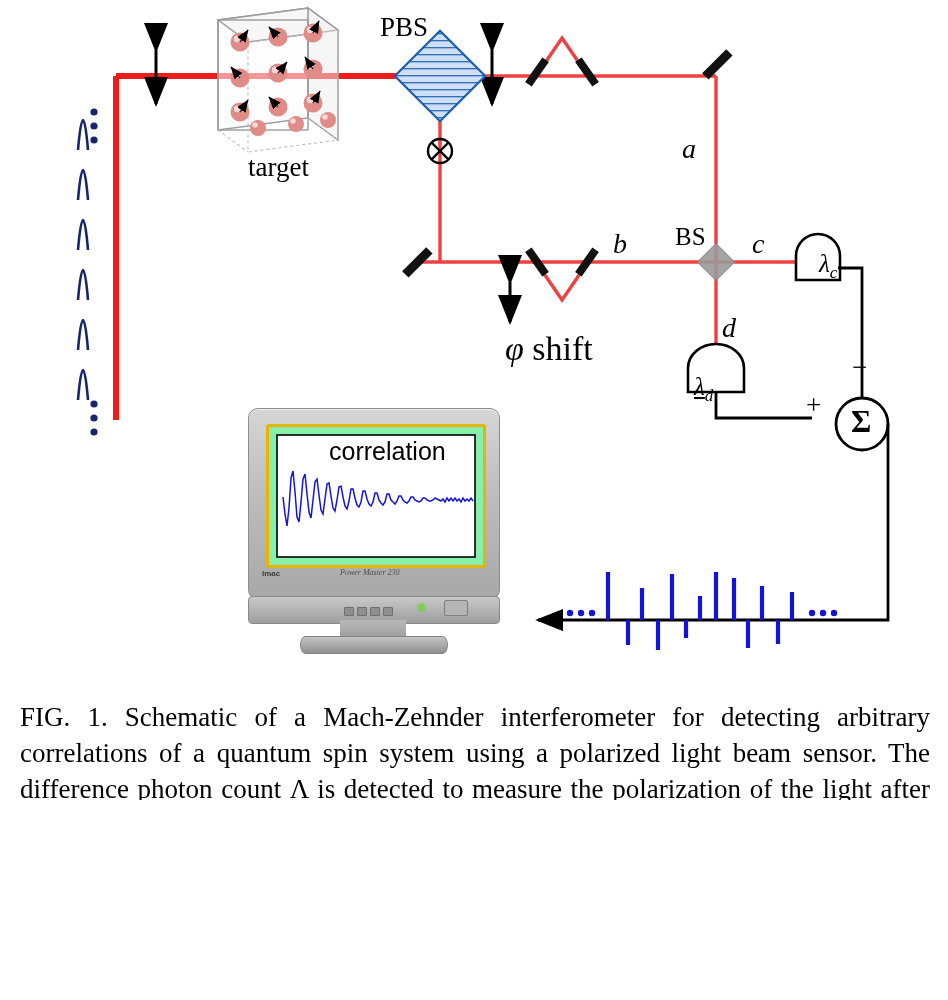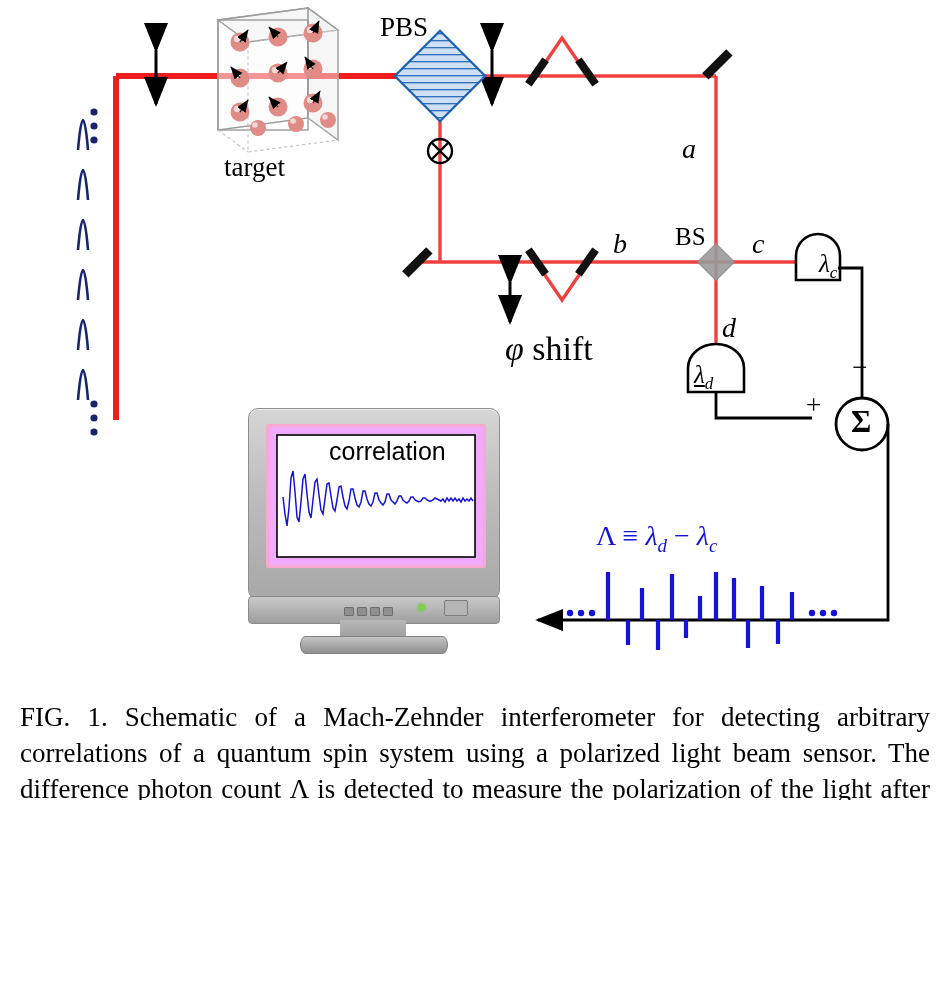--- a/index.html
+++ b/index.html
@@ -11,21 +11,21 @@
   .ital{font-style:italic;}
   .caption{position:absolute;left:20px;top:700px;width:910px;
            font-family:"Liberation Serif",serif;font-size:27px;line-height:1.33;
            text-align:justify;}
   
   #monitor{position:absolute;left:248px;top:408px;width:250px;height:255px;}
   .mon-body{position:absolute;left:0;top:0;width:250px;height:190px;border-radius:10px;
             background:linear-gradient(to bottom,#d6d6d6 0%,#bdbdbd 45%,#a8a8a8 100%);
             border:1px solid #8d8d8d;box-shadow:inset 0 1px 0 #efefef;}
   .mon-screen{position:absolute;left:18px;top:16px;width:214px;height:138px;
-              background:#f0abfc;border:3px solid #f9a8d4;border-radius:3px;overflow:hidden;}
+              background:#86efac;border:3px solid #eab308;border-radius:3px;overflow:hidden;}
   .mon-brandrow{position:absolute;left:0;top:160px;width:250px;height:26px;}
   .mon-brand{position:absolute;left:92px;top:0px;font-size:8px;color:#4a4a4a;
              font-family:"Liberation Serif",serif;font-style:italic;}
   .mon-logo{position:absolute;left:14px;top:1px;font-size:8px;color:#3b3b3b;font-weight:bold;
             font-family:"Liberation Sans",sans-serif;}
   .mon-base{position:absolute;left:0px;top:188px;width:250px;height:26px;border-radius:4px;
             background:linear-gradient(to bottom,#c9c9c9,#9e9e9e);border:1px solid #8a8a8a;}
   .mon-btns{position:absolute;left:96px;top:194px;width:60px;height:10px;}
   .mon-btns span{display:inline-block;width:8px;height:7px;margin-right:3px;background:#8f8f8f;
                  border:1px solid #6e6e6e;border-radius:1px;}
@@ -252,51 +252,52 @@
           <circle cx="94" cy="140" r="3.6"></circle>
       </g>
       <g fill="#16256e">
         <circle cx="94" cy="404" r="3.6"></circle>
           <circle cx="94" cy="418" r="3.6"></circle>
           <circle cx="94" cy="432" r="3.6"></circle>
       </g>
     </svg>
 
     <div class="lbl" style="left:380px;top:12px;font-size:27px;">PBS</div>
-    <div class="lbl" style="left:224px;top:152px;font-size:27px;">target</div>
+    <div class="lbl" style="left:248px;top:152px;font-size:27px;">target</div>
     <div class="lbl ital" style="left:682px;top:133px;font-size:28px;">a</div>
     <div class="lbl ital" style="left:613px;top:228px;font-size:28px;">b</div>
     <div class="lbl ital" style="left:752px;top:228px;font-size:28px;">c</div>
     <div class="lbl ital" style="left:722px;top:312px;font-size:28px;">d</div>
     <div class="lbl" style="left:675px;top:223px;font-size:25px;text-align:center;">BS</div>
     <div class="lbl" style="left:505px;top:330px;font-size:34px;">
       <span class="ital">φ</span> shift
     </div>
     <div class="lbl" style="left:803px;top:250px;font-size:25px;margin-left:16px;">
       <span class="ital">λ</span><sub style="font-style:italic;font-size:17px;">c</sub>
     </div>
-    <div class="lbl" style="left:694px;top:361px;font-size:25px;text-decoration:underline;">
+    <div class="lbl" style="left:694px;top:373px;font-size:25px;text-decoration:underline;">
       <span class="ital">λ</span><sub style="font-style:italic;font-size:17px;">d</sub>
     </div>
     <div class="lbl" style="left:851px;top:404px;font-size:31px;font-weight:bold;">Σ</div>
     <div class="lbl" style="left:806px;top:390px;font-size:27px;">+</div>
     <div class="lbl" style="left:852px;top:352px;font-size:27px;">−</div>
-    <div class="lbl" style="left:596px;top:520px;font-size:28px;color:#1414d8;">
-      Λ ≡ <span class="ital">λ</span><sub style="font-style:italic;font-size:19px;">d</sub> − <span class="ital">λ</span><sub style="font-style:italic;font-size:19px;">c</sub>
-    </div>
 
     <div id="monitor">
       <div class="mon-body"></div>
       <div class="mon-screen">
         <svg width="214" height="138" viewBox="0 0 214 138" xmlns="http://www.w3.org/2000/svg">
           <rect x="8" y="8" width="198" height="122" fill="#ffffff" stroke="#000" stroke-width="1.6"></rect>
           <polyline fill="none" stroke="#1414d8" stroke-width="1.5" points="14,70 16,87 18,99 20,81 22,51 24,44 26,65 28,90 30,95 32,75 34,52 36,47 38,67 40,85 42,91 44,73 46,55 48,52 50,68 52,83 54,87 56,72 58,57 60,56 62,69 64,81 66,84 68,73 70,60 72,59 74,70 76,79 78,82 80,74 82,62 84,62 86,71 88,78 90,80 92,75 94,64 96,64 98,72 100,77 102,79 104,75 106,66 108,66 110,73 112,76 114,78 116,75 118,67 120,67 122,73 124,75 126,77 128,74 130,69 132,69 134,73 136,75 138,76 140,74 142,70 144,70 146,73 148,74 150,75 152,74 154,71 156,71 158,73 160,74 162,74 164,73 166,71 168,72 170,73 172,74 174,72 176,75 178,71 180,74 182,71 184,74 186,71 188,74 190,72 192,75 194,71 196,74 198,72 200,74 202,71 204,74"></polyline>
         </svg>
         <div class="corr-label">correlation</div>
       </div>
+      <div class="mon-brandrow">
+        <div class="mon-logo">Imac</div>
+        <div class="mon-brand">Power Master 230</div>
+      </div>
       <div class="mon-base"></div>
       <div class="mon-btns"><span></span><span></span><span></span><span></span></div>
       <div class="mon-led"></div>
       <div class="mon-pwr"></div>
       <div class="mon-neck"></div>
       <div class="mon-stand"></div>
     </div>
   </div>
 
   <div class="caption">FIG. 1. Schematic of a Mach-Zehnder interferometer for detecting arbitrary correlations of a quantum spin system using a polarized light beam sensor. The difference photon count Λ is detected to measure the polarization of the light after the interaction with the target system. A designated phase shift ϕ is induced by a variable optical delay to select the basis of polarization measurement.</div>

